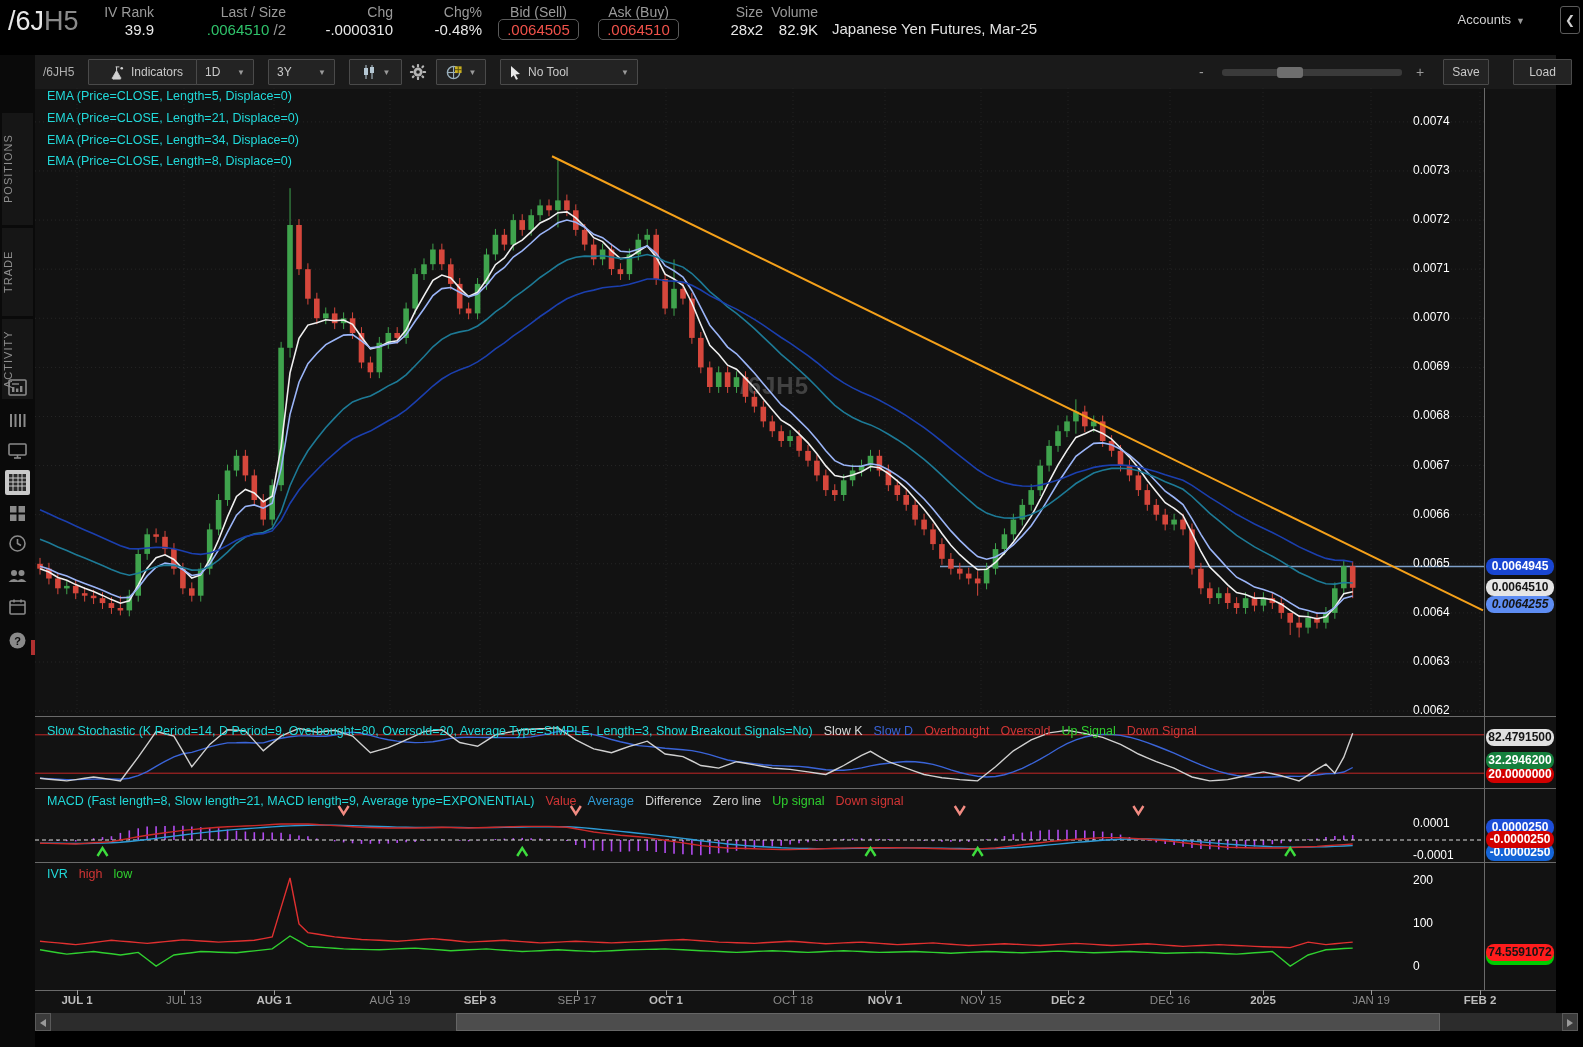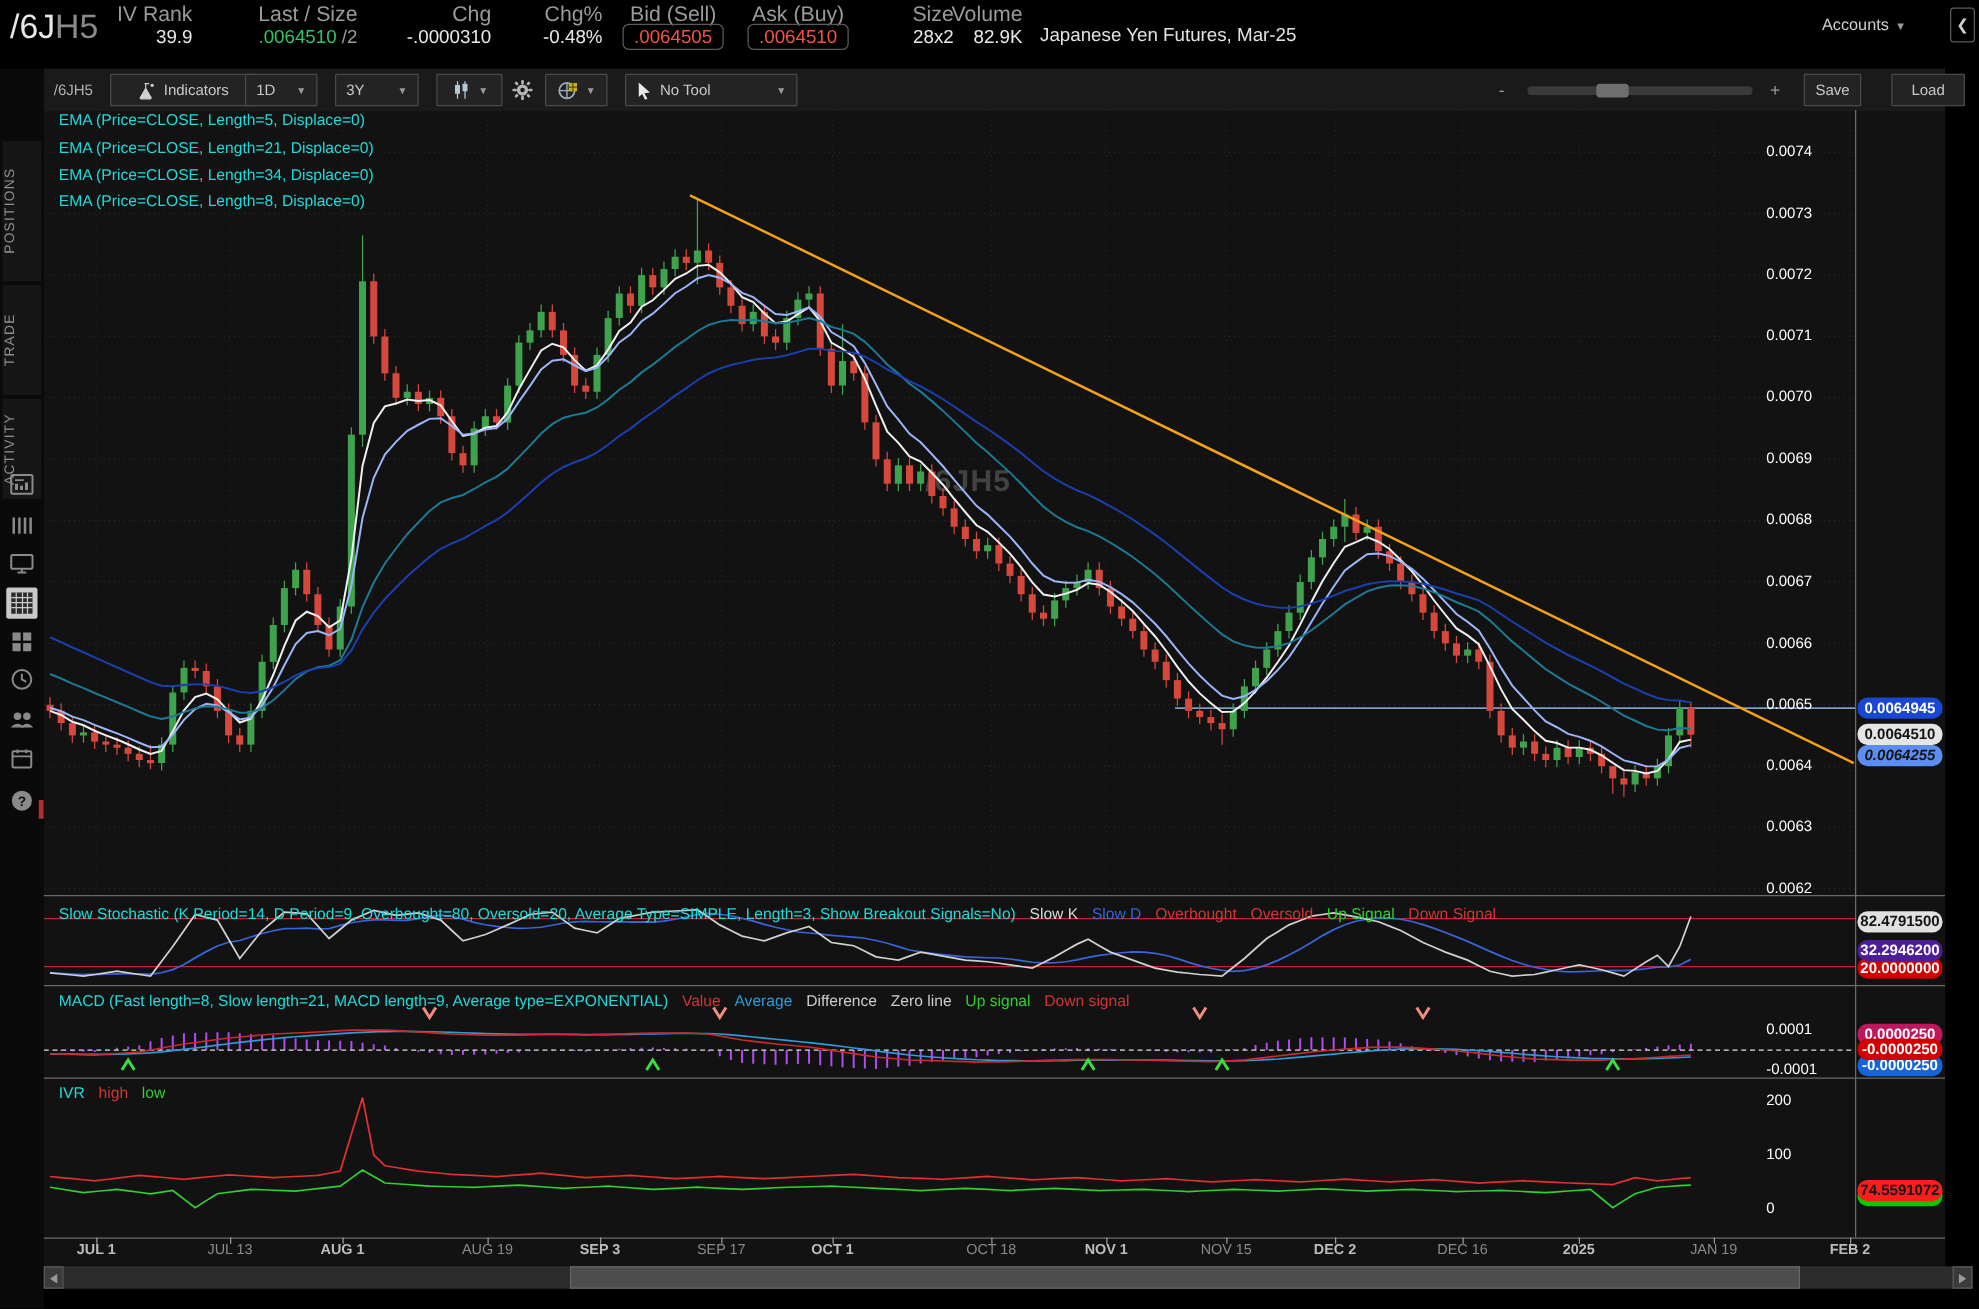--- a/index.html
+++ b/index.html
@@ -4,21 +4,21 @@
 <style>
   * { margin:0; padding:0; box-sizing:border-box; }
   html,body { background:#000; }
   body { font-family:"Liberation Sans", sans-serif; }
   #app { position:relative; width:1583px; height:1047px; background:#000; overflow:hidden; }
 
   
   .symbol-title { position:absolute; left:8px; top:6px; font-size:27px; color:#e8e8e8; letter-spacing:0; }
   .symbol-title .suffix { color:#8a8a8a; }
   .hfield { position:absolute; text-align:right; }
-  .hfield .flabel { font-size:17px; color:#9a9a9a; line-height:14px; }
+  .hfield .flabel { font-size:14px; color:#9a9a9a; line-height:14px; }
   .hfield .fvalue { font-size:15px; color:#e8e8e8; line-height:22px; white-space:nowrap; }
   .v-green { color:#2fc26a; } .v-red { color:#f0524a; } .v-gray { color:#9a9a9a; }
   .quote-box { display:inline-block; border:1px solid #5a5a5a; border-radius:5px; padding:1px 8px; color:#f0524a; font-size:15px; cursor:pointer; }
   .hf-iv { left:58px; top:5px; width:96px; }
   .hf-last { left:130px; top:5px; width:156px; }
   .hf-chg { left:270px; top:5px; width:123px; }
   .hf-chgp { left:390px; top:5px; width:92px; }
   .hf-bid { left:492px; top:5px; width:93px; text-align:center; }
   .hf-ask { left:592px; top:5px; width:93px; text-align:center; }
   .hf-size { left:700px; top:5px; width:63px; }
@@ -876,23 +876,23 @@
       <div class="tick-label" style="top: 848px;">-0.0001</div>
       <div class="tick-label" style="top: 873px;">200</div>
       <div class="tick-label" style="top: 916px;">100</div>
       <div class="tick-label" style="top: 959px;">0</div>
     </div>
 
   <div class="badge b-price-upper" style="background: rgb(25, 70, 210); color: rgb(255, 255, 255);">0.0064945</div>
   <div class="badge b-price-last" style="background: #e5e5e5; color: rgb(20, 20, 20);">0.0064510</div>
   <div class="badge b-price-lower" style="background: rgb(94, 141, 242); color: rgb(20, 20, 20);">0.0064255</div>
   <div class="badge b-stoch-k" style="background: rgb(224, 224, 224); color: rgb(20, 20, 20);">82.4791500</div>
-  <div class="badge b-stoch-d" style="background: #4c1d95; color: rgb(255, 255, 255);">32.2946200</div>
+  <div class="badge b-stoch-d" style="background: #15803d; color: rgb(255, 255, 255);">32.2946200</div>
   <div class="badge b-stoch-os" style="background: rgb(210, 0, 0); color: rgb(255, 255, 255);">20.0000000</div>
-  <div class="badge b-macd-diff" style="background: #be185d; color: rgb(255, 255, 255);">0.0000250</div>
+  <div class="badge b-macd-diff" style="background: #1d4ed8; color: rgb(255, 255, 255);">0.0000250</div>
   <div class="badge b-macd-val" style="background: rgb(210, 0, 0); color: rgb(255, 255, 255);">-0.0000250</div>
   <div class="badge b-macd-avg" style="background: rgb(21, 101, 216); color: rgb(255, 255, 255);">-0.0000250</div>
   <div class="badge b-ivr-low" style="background: rgb(0, 204, 0); color: rgb(20, 20, 20);"></div>
   <div class="badge b-ivr" style="background: rgb(255, 28, 28); color: rgb(20, 20, 20);">74.5591072</div>
 
   <div class="sb-arrow sb-left">
       <svg width="6" height="8" viewBox="0 0 6 8">
         <polygon points="6,0 0,4 6,8" fill="#9a9a9a"></polygon>
       </svg>
     </div>

